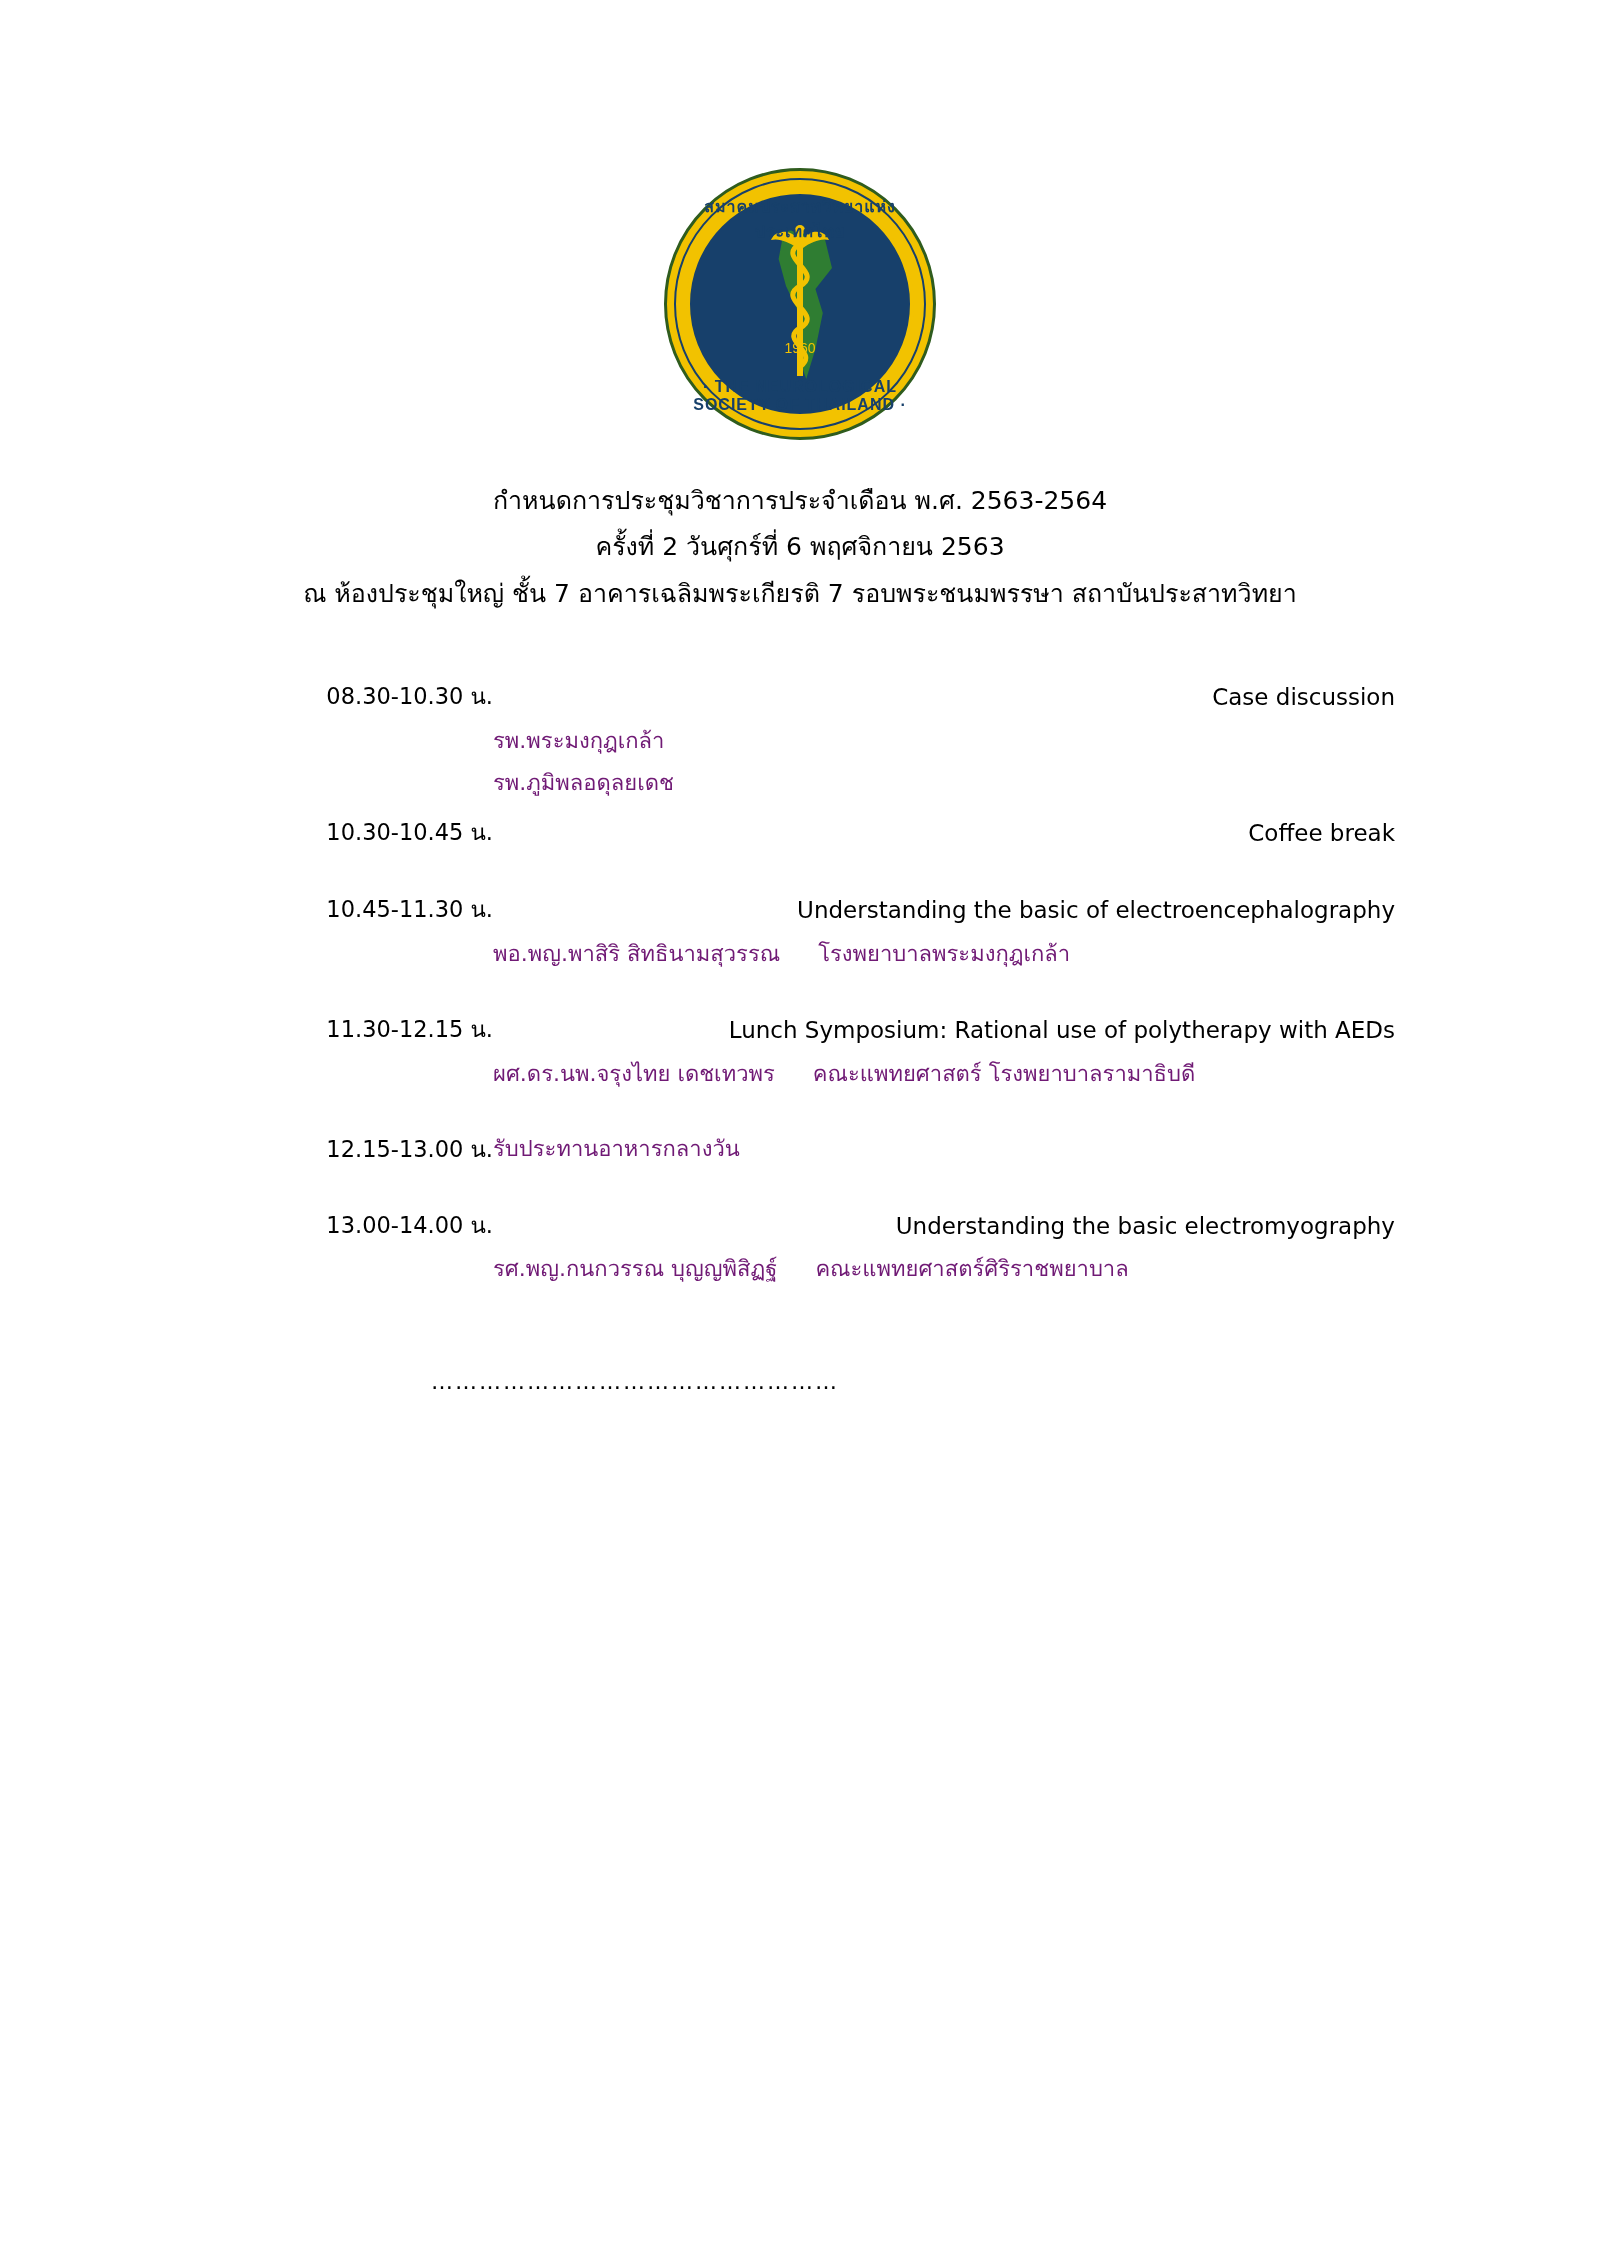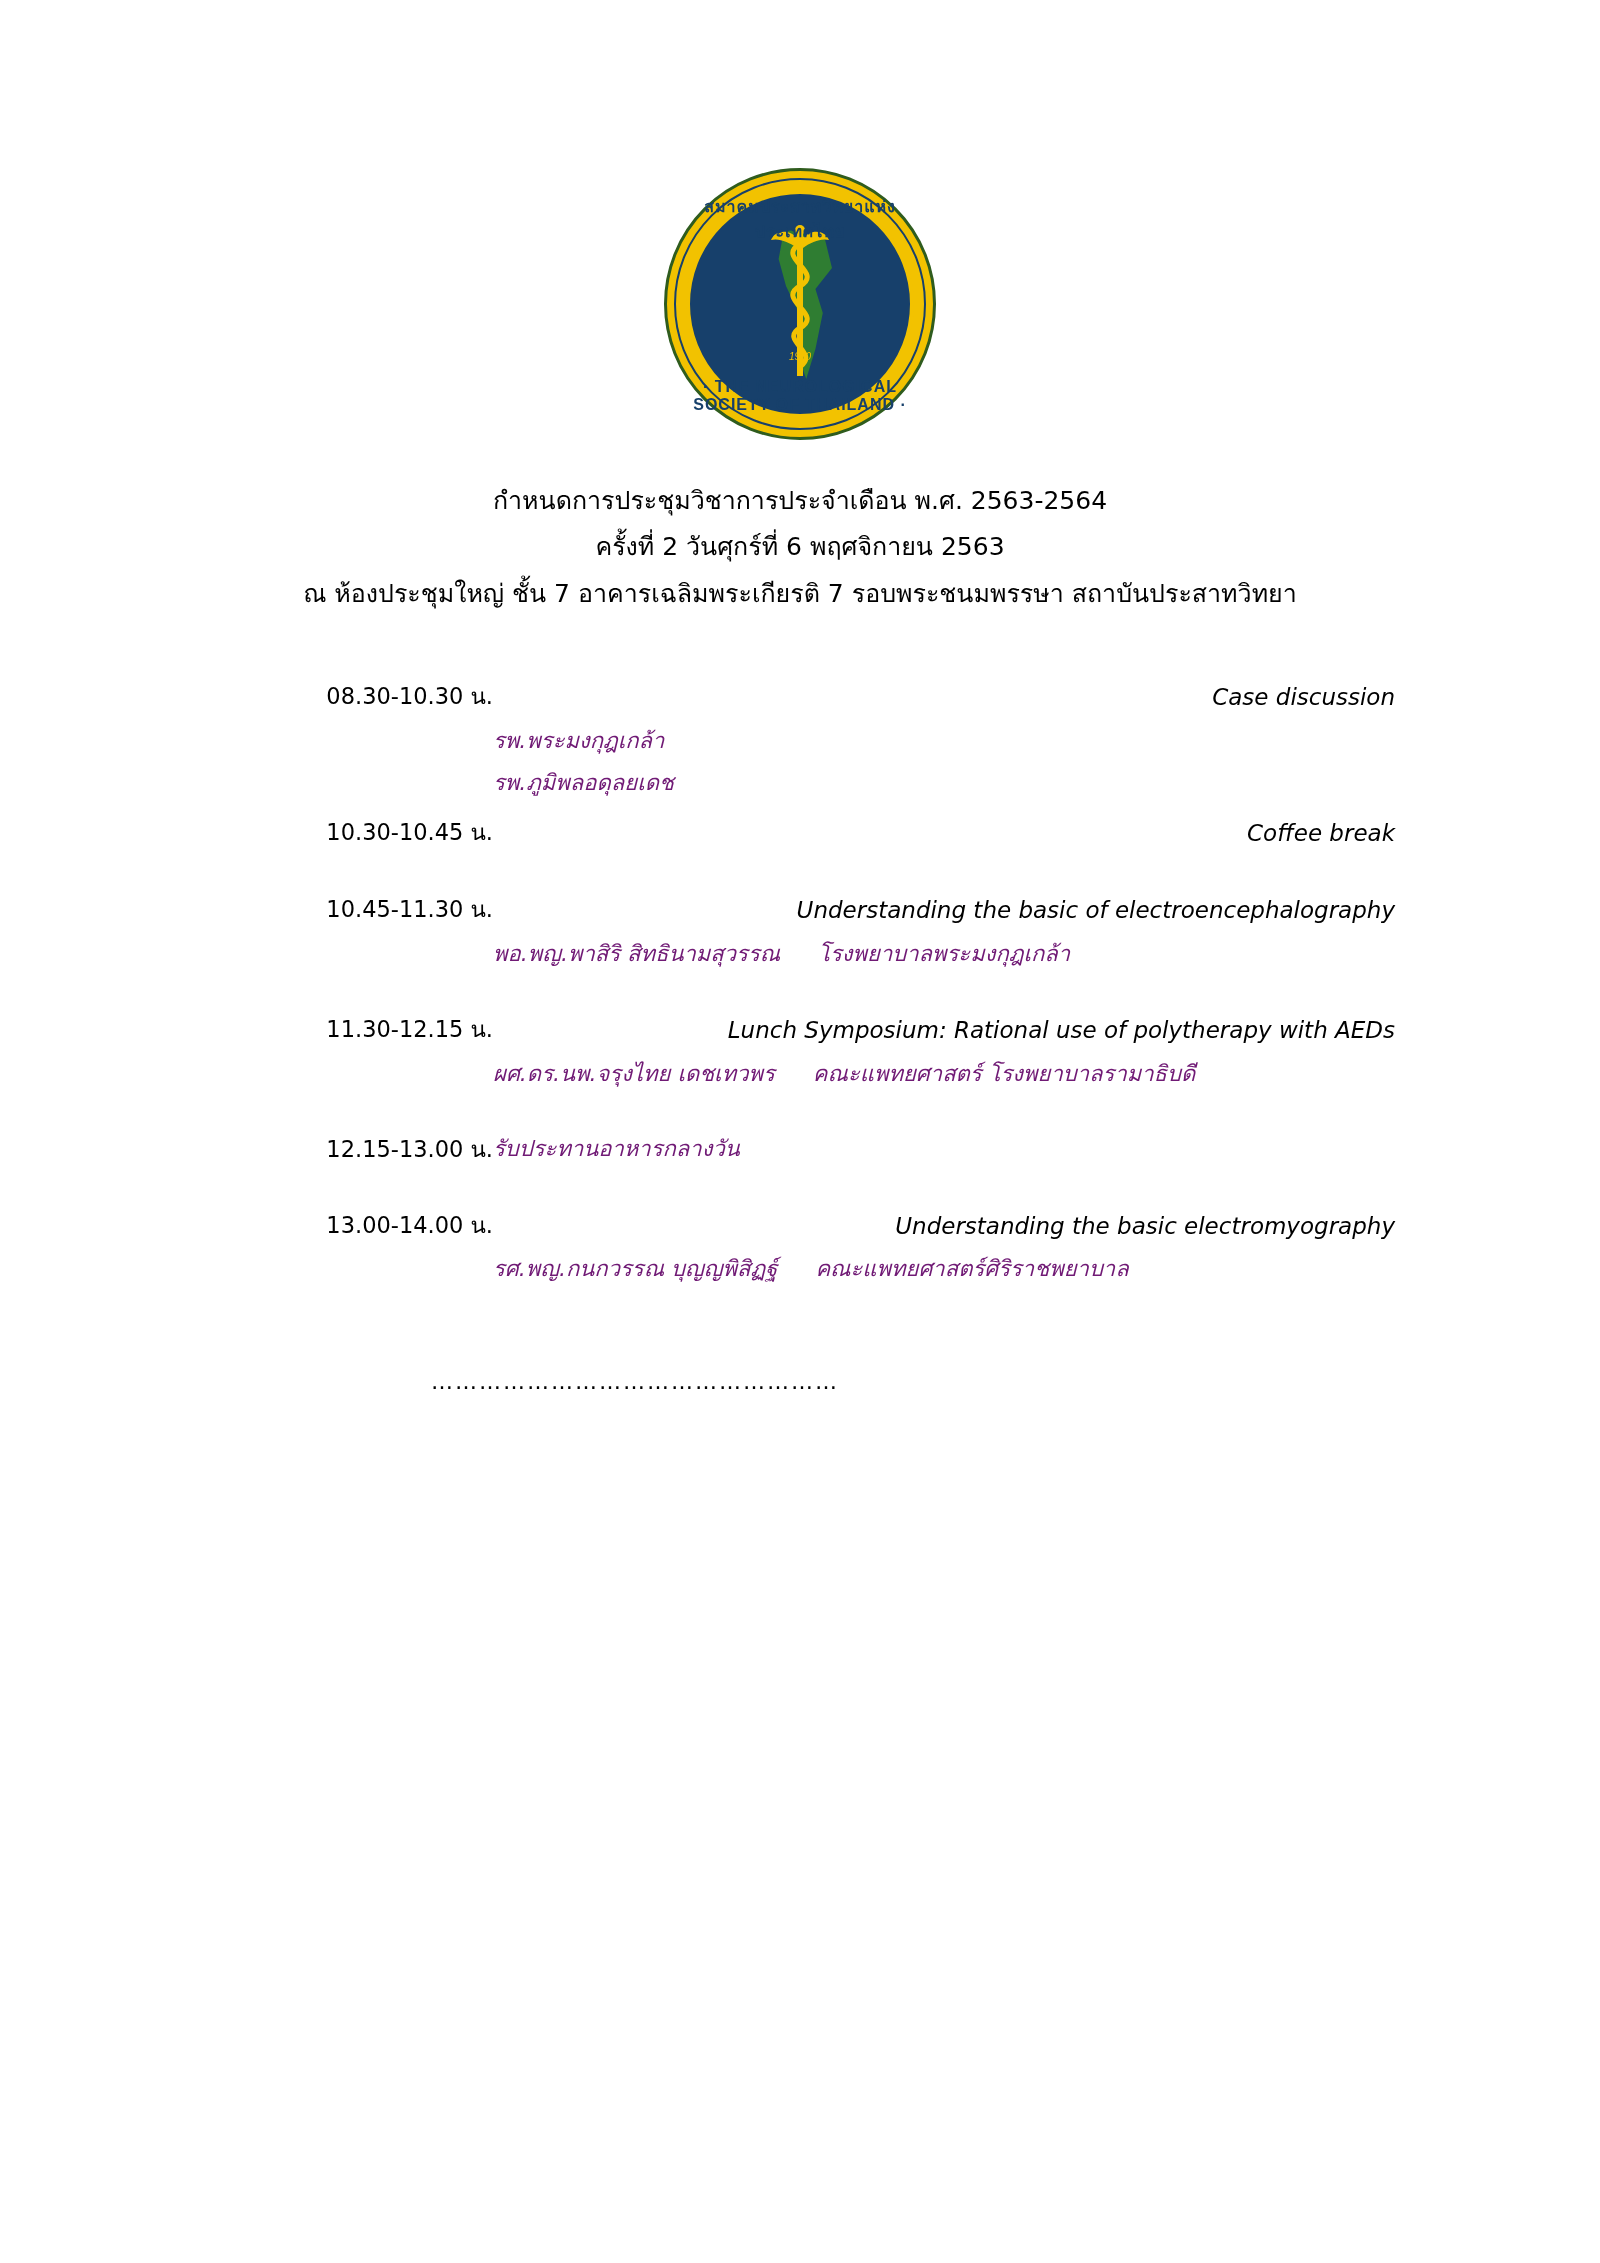--- a/index.html
+++ b/index.html
@@ -86,25 +86,24 @@
     font-size: 16px;
     color: #17406b;
     letter-spacing: 1px;
     font-weight: bold;
   }
   .logo .text-arc-top { top: 26px; }
   .logo .text-arc-bottom { bottom: 26px; }
   .logo .year {
     position: absolute;
     left: 50%;
-    bottom: 52px;
+    bottom: 58px;
     transform: translateX(-50%);
-    font-size: 10px;
+    font-size: 14px;
     color: #f2c200;
-    font-style: italic;
   }
 
   
   .headings {
     margin-top: 38px;
     text-align: center;
     font-family: "DejaVu Sans", sans-serif;
     font-size: 25px;
     line-height: 1.85;
     color: #000;
@@ -126,21 +125,20 @@
     width: 288px;
     flex: 0 0 288px;
     font-family: "DejaVu Sans", sans-serif;
     font-size: 22.5px;
     line-height: 1.95;
     color: #000;
     white-space: nowrap;
   }
   .body-col {
     flex: 1 1 auto;
-    font-style: italic;
   }
   .title {
     font-family: "DejaVu Sans", sans-serif;
     font-size: 23px;
     line-height: 1.95;
     color: #000;
   }
   .sub {
     font-family: "DejaVu Sans", sans-serif;
     font-size: 22px;

